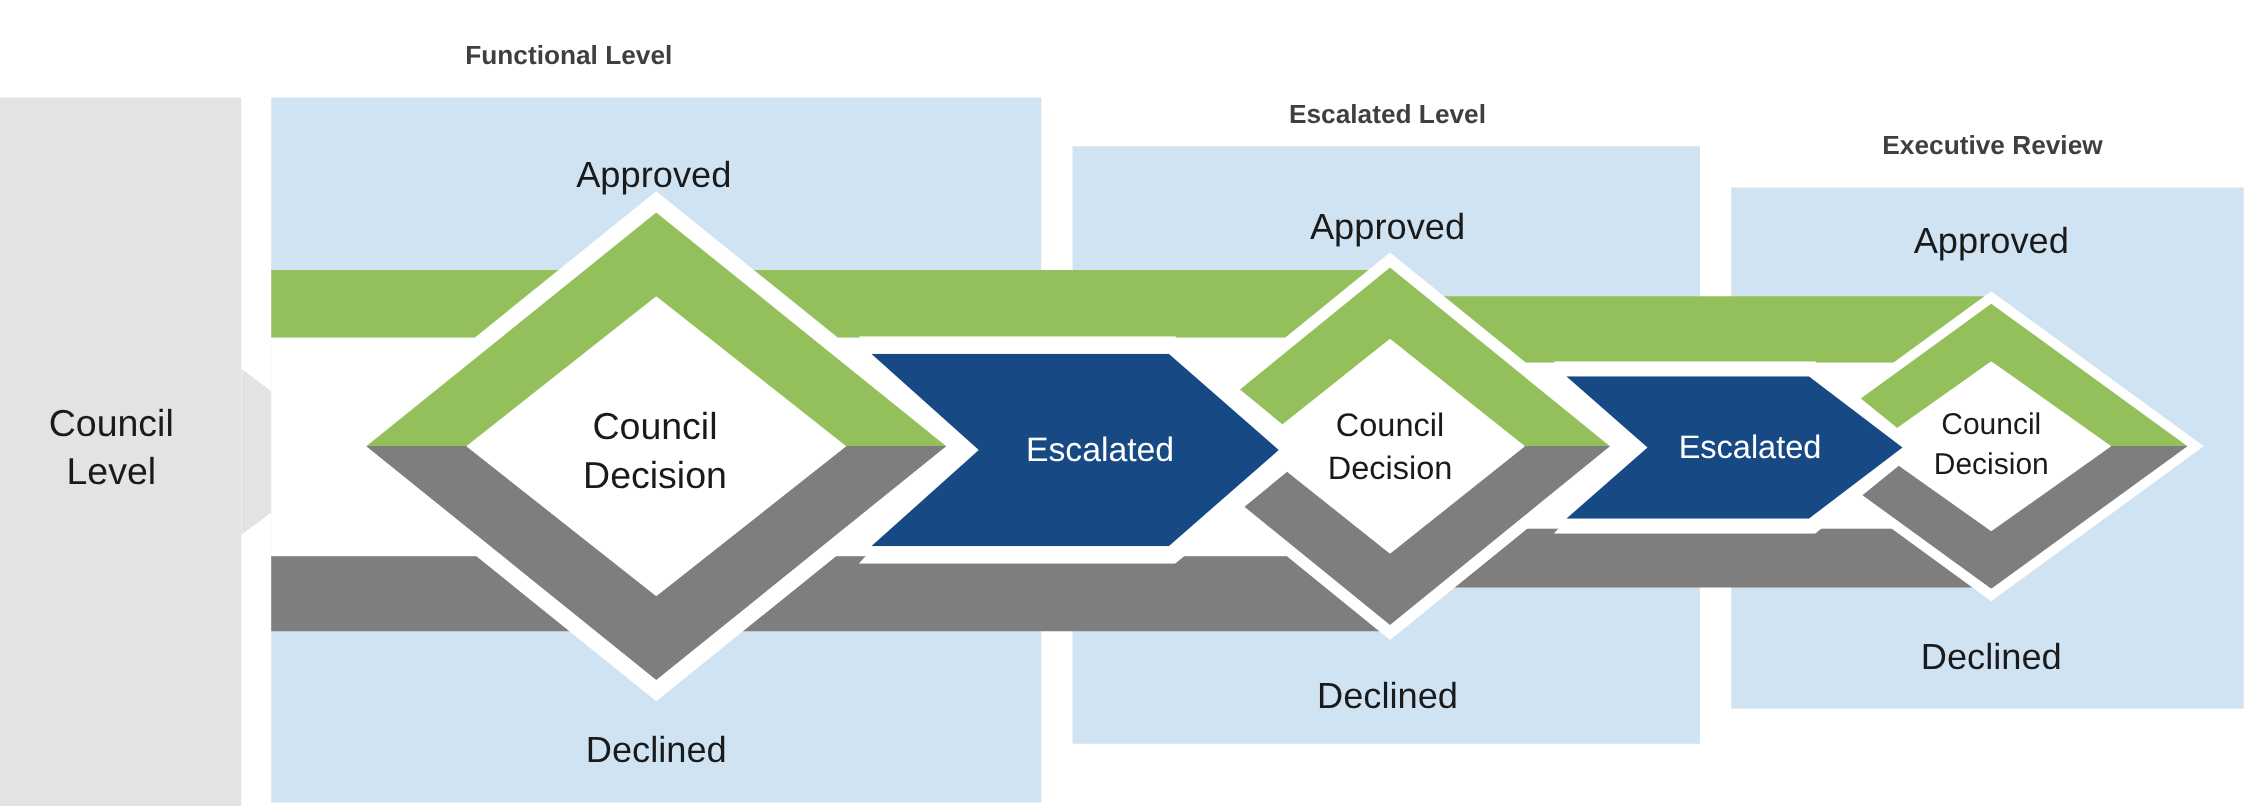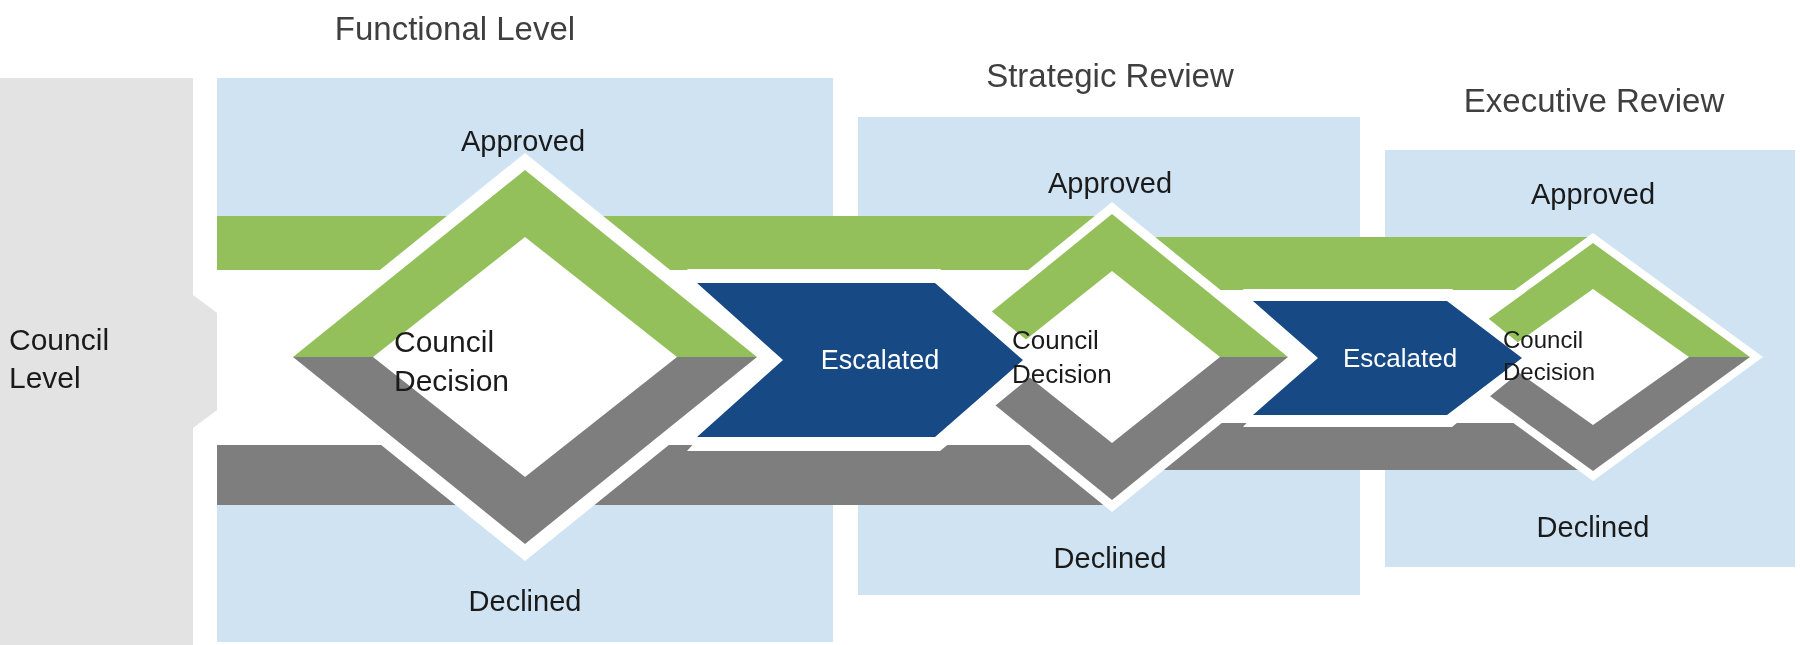--- a/index.html
+++ b/index.html
@@ -56,31 +56,31 @@
   .a1 .ab{position:absolute;inset:0;background:var(--navy);
     clip-path:polygon(17px 18px,255px 18px,343px 95px,255px 172px,17px 172px,103px 95px);}
   .a2{left:1238px;top:285px;width:310px;height:146px;}
   .a2 .aw{position:absolute;inset:0;background:var(--white);
     clip-path:polygon(5px 4px,214px 4px,299px 73px,214px 142px,5px 142px,66px 73px);}
   .a2 .ab{position:absolute;inset:0;background:var(--navy);
     clip-path:polygon(15px 16px,209px 16px,284px 73px,209px 130px,15px 130px,80px 73px);}
   
   .lbl{position:absolute;transform:translate(-50%,-50%);white-space:nowrap;
     color:var(--text-dark);font-size:29px;}
-  .title{font-weight:normal;font-size:33px;color:var(--title-gray);}
+  .title{font-weight:bold;font-size:21px;color:var(--title-gray);margin-top:16px;}
   .t-func{left:455px;top:29px;}
   .t-strat{left:1110px;top:76px;}
   .t-exec{left:1594px;top:101px;}
   .ap1{left:523px;top:141px;}
   .ap2{left:1110px;top:183px;}
   .ap3{left:1593px;top:194px;}
   .de1{left:525px;top:601px;}
   .de2{left:1110px;top:558px;}
   .de3{left:1593px;top:527px;}
-  .two-line{white-space:normal;}
+  .two-line{text-align:center;white-space:normal;}
   .review{left:89px;top:359px;font-size:30px;line-height:38px;width:160px;}
   .dec1{left:524px;top:361px;font-size:30px;line-height:39px;width:260px;}
   .dec2{left:1112px;top:357px;font-size:26px;line-height:34px;width:200px;}
   .dec3{left:1593px;top:356px;font-size:24px;line-height:32px;width:180px;}
   .esc{color:#fff;}
   .esc1{left:880px;top:360px;font-size:27px;}
   .esc2{left:1400px;top:358px;font-size:26px;}
 </style>
 </head>
 <body>
@@ -115,21 +115,21 @@
 <div class="abs a1">
   <div class="aw"></div>
   <div class="ab"></div>
 </div>
 <div class="abs a2">
   <div class="aw"></div>
   <div class="ab"></div>
 </div>
 
 <div class="lbl title t-func">Functional Level</div>
-<div class="lbl title t-strat">Strategic Review</div>
+<div class="lbl title t-strat">Escalated Level</div>
 <div class="lbl title t-exec">Executive Review</div>
 
 <div class="lbl ap1">Approved</div>
 <div class="lbl ap2">Approved</div>
 <div class="lbl ap3">Approved</div>
 
 <div class="lbl de1">Declined</div>
 <div class="lbl de2">Declined</div>
 <div class="lbl de3">Declined</div>
 

